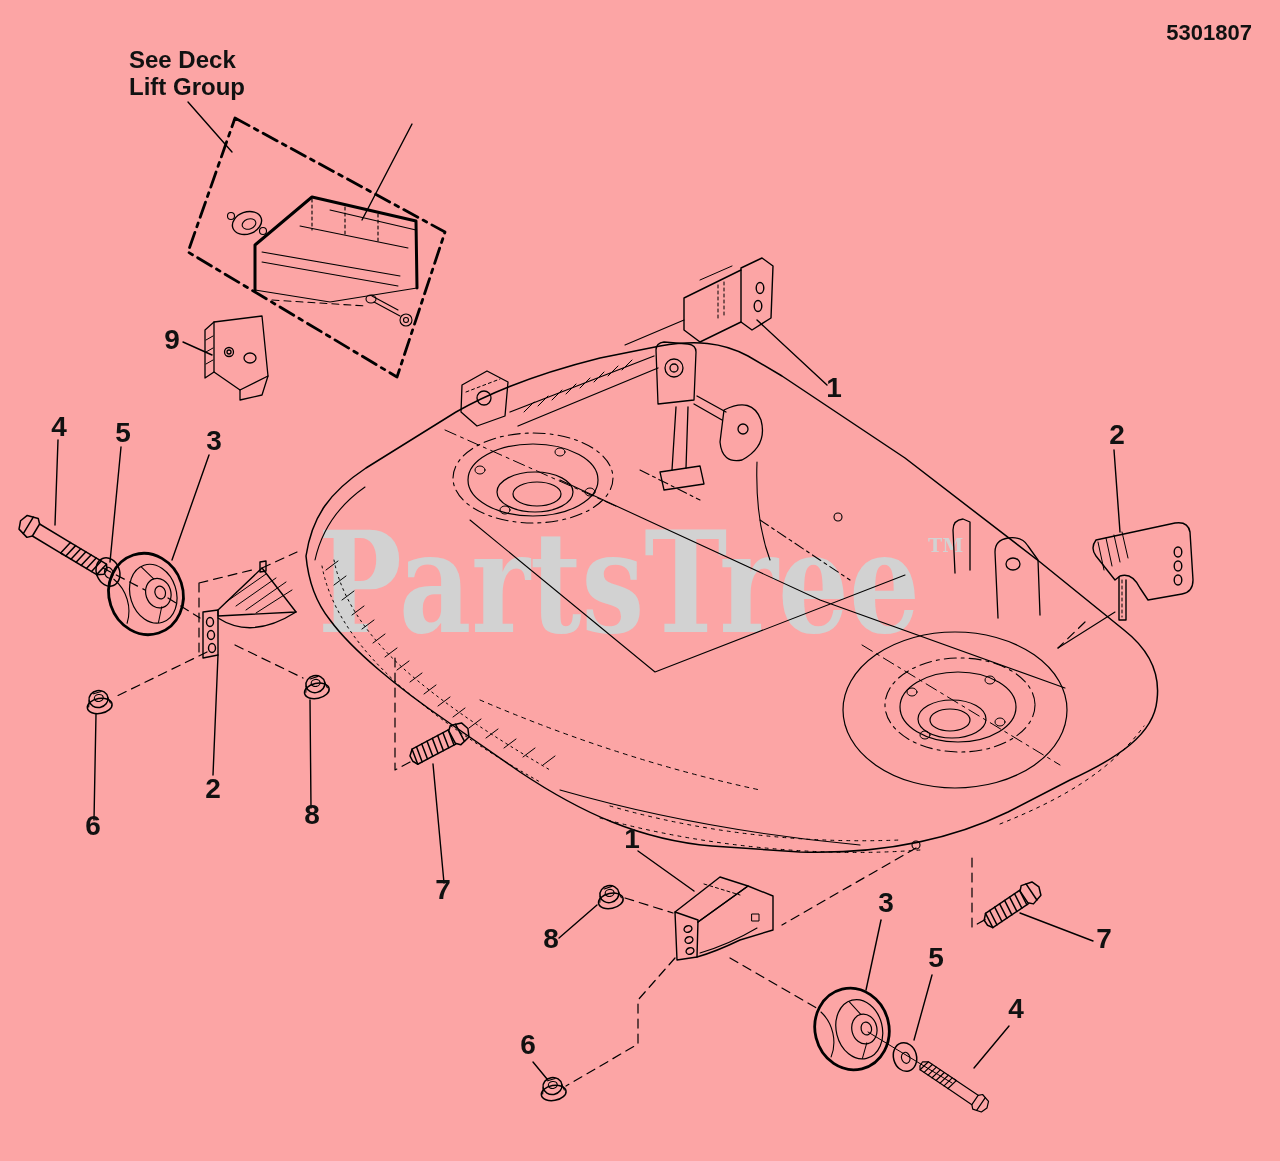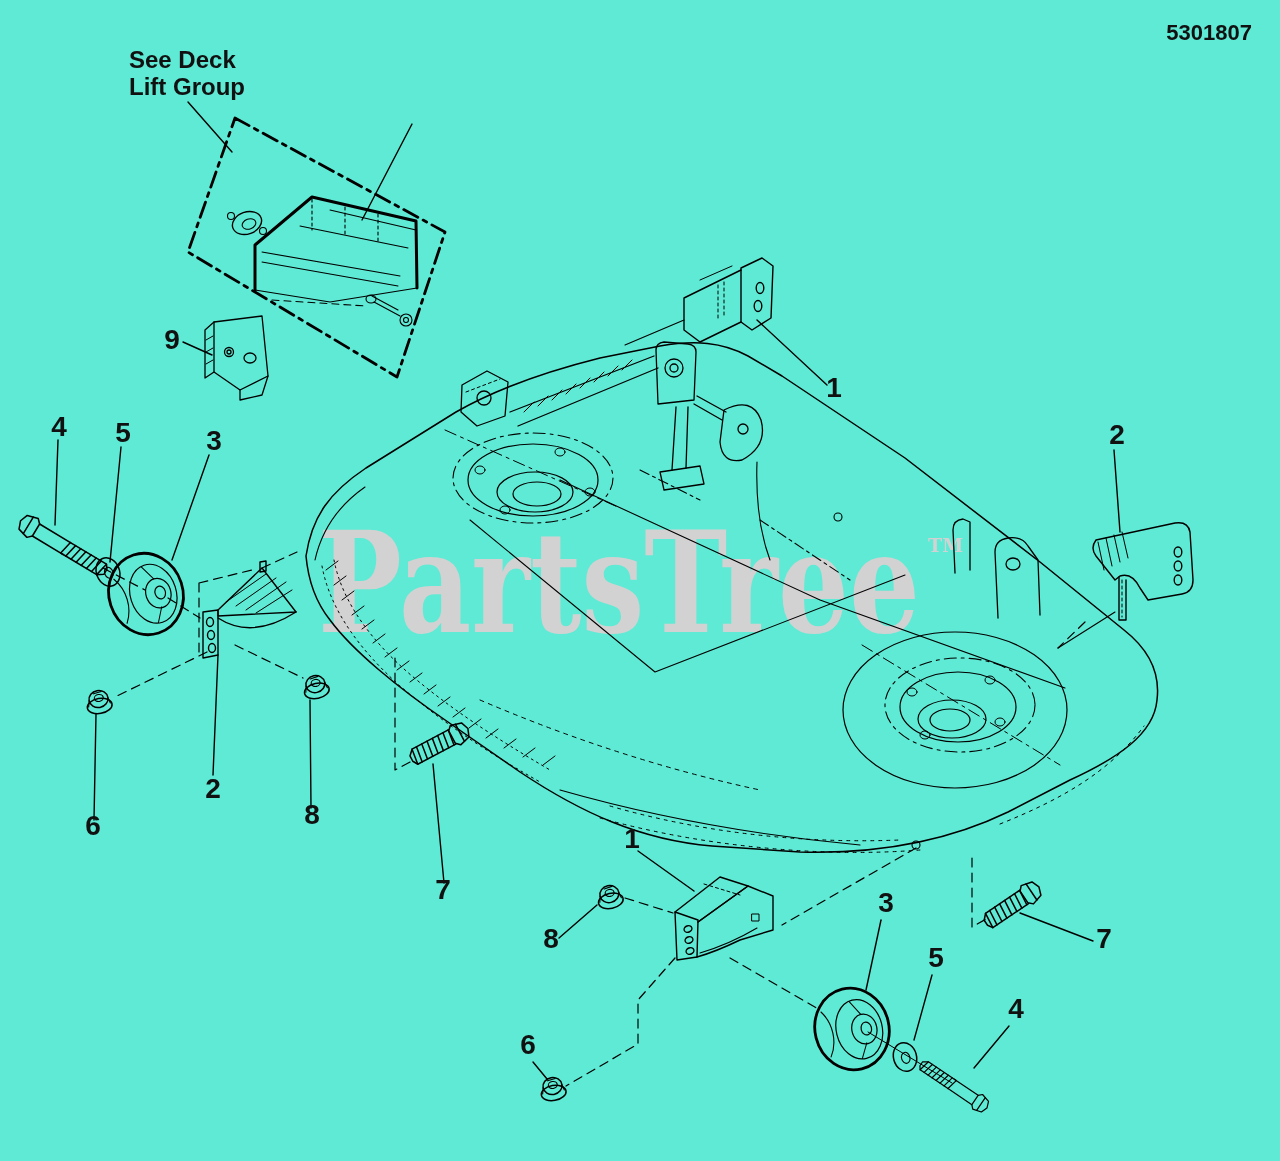--- a/index.html
+++ b/index.html
@@ -1,16 +1,16 @@
 <!DOCTYPE html>
 <html><head>
 <meta charset="utf-8">
 <style>
   html,body{margin:0;padding:0;background:#ffffff;}
-  .page{position:relative;width:1280px;height:1161px;background:#5eead4;overflow:hidden;
+  .page{position:relative;width:1280px;height:1161px;background:#fca5a5;overflow:hidden;
         font-family:"Liberation Sans", sans-serif;}
   .part-number{position:absolute;top:20px;right:28px;font-size:22px;font-weight:bold;color:#111;}
   .note{position:absolute;font-size:24px;line-height:27px;font-weight:bold;color:#111;
         white-space:pre-line;}
   .note-deck-lift{left:129px;top:46px;}
   .note-cutaway{left:372px;top:42px;}
   svg.drawing{position:absolute;left:0;top:0;}
   text.callout{font-family:"Liberation Sans", sans-serif;font-size:28px;font-weight:bold;
                fill:#111;text-anchor:middle;}
   text.watermark{font-family:"DejaVu Serif", serif;font-weight:bold;}

